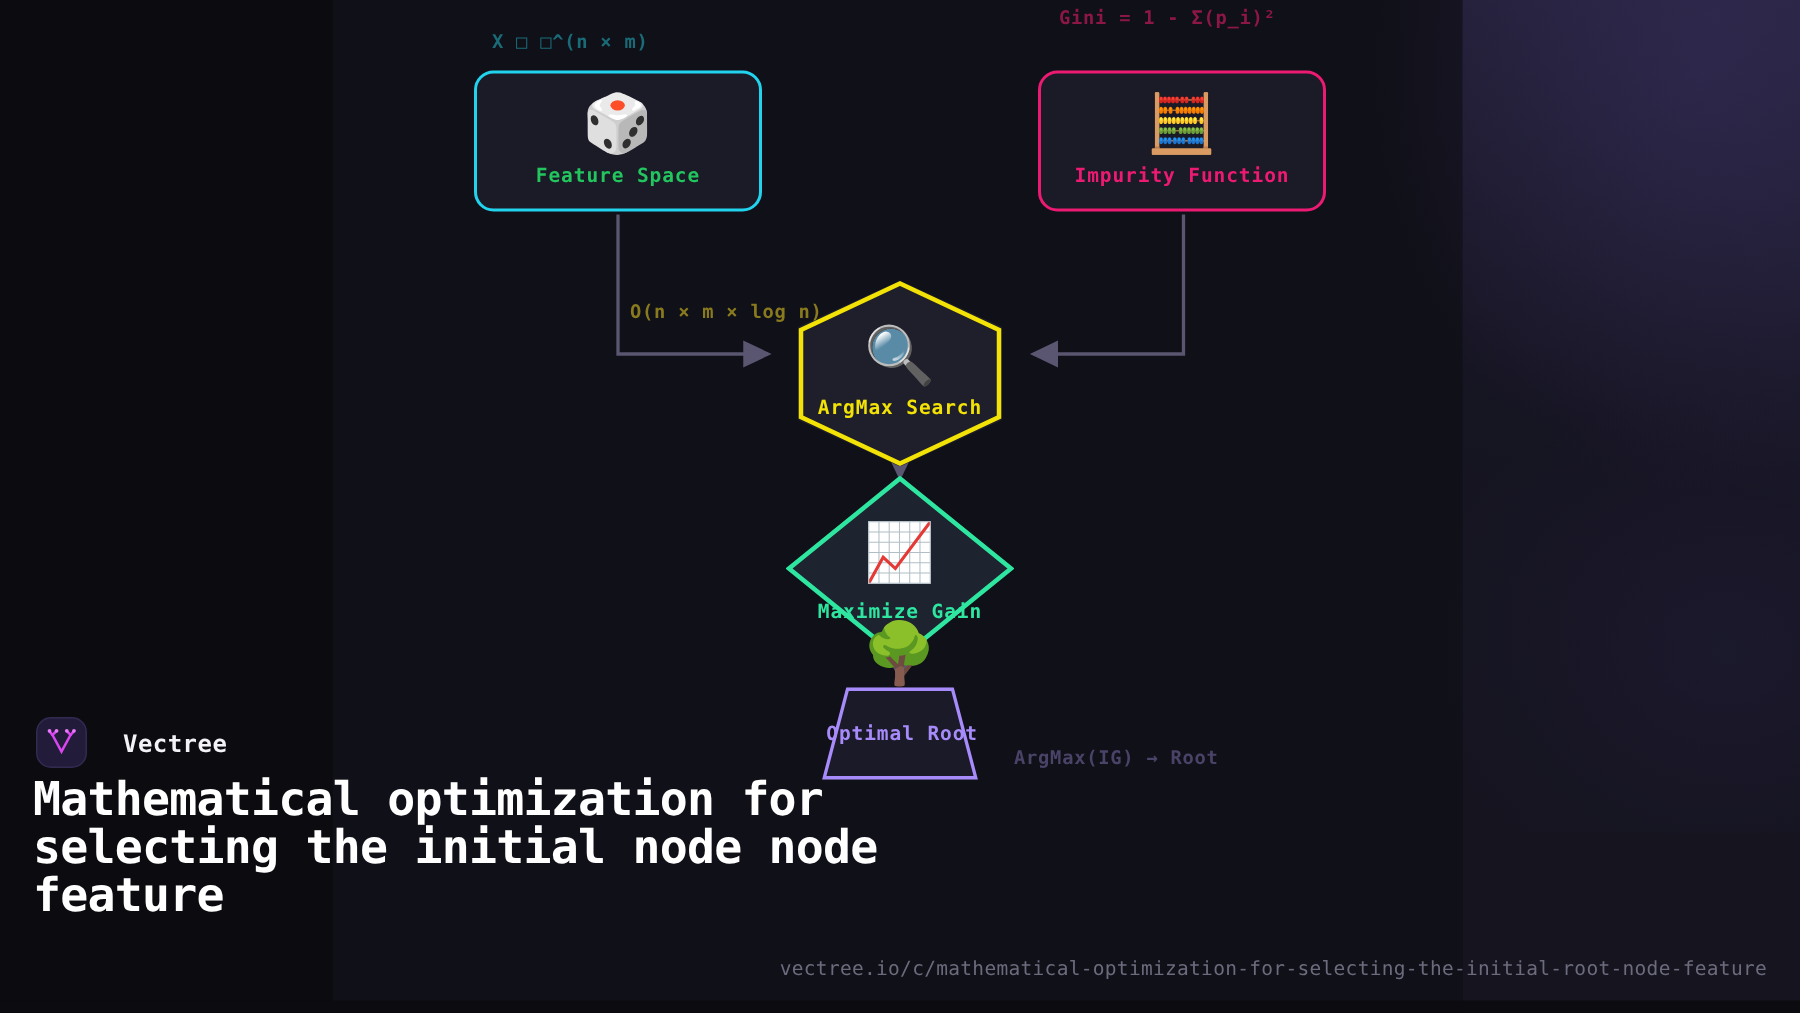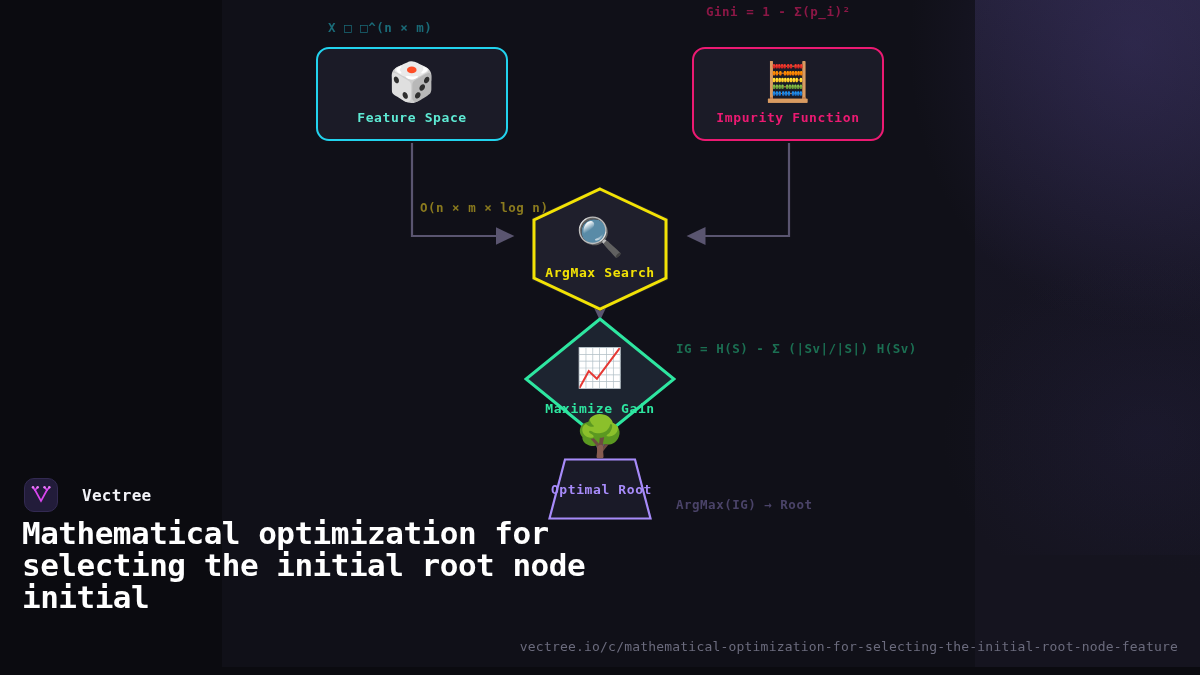--- a/index.html
+++ b/index.html
@@ -36,21 +36,21 @@
   .node { position:absolute; display:flex; flex-direction:column;
           align-items:center; justify-content:center; }
   .node .glyph { font-size:38px; line-height:1; display:block;
                  font-family:"DejaVu Sans","Liberation Sans",sans-serif; }
   .node .nlabel { margin-top:9px; font-size:13px; font-weight:bold; letter-spacing:.6px;
                   white-space:nowrap; }
 
   
   .n-rect { width:192px; height:94px; border-radius:13px; background:#1b1b27; }
   #node-feature  { left:316px; top:47px;  border:2.5px solid #22d3ee; }
-  #node-feature  .nlabel { color:#5eead4; }
+  #node-feature  .nlabel { color:#22c55e; }
   #node-impurity { left:692px; top:47px;  border:2.5px solid #ec1a72; }
   #node-impurity .nlabel { color:#ec1a72; }
 
   
   #node-greedy { left:532px; top:187px; width:136px; height:124px; }
   .hexwrap { position:absolute; inset:0; }
   .hex-fill { position:absolute; inset:0; background:#1f1f2c;
               clip-path:polygon(50% 0%,100% 25%,100% 75%,50% 100%,0% 75%,0% 25%); }
   #node-greedy .inner { position:relative; z-index:3; display:flex; flex-direction:column;
                         align-items:center; justify-content:center; width:100%; height:100%; }
@@ -172,21 +172,20 @@
     </svg>
     <span class="glyph">🌳</span>
     <div class="inner">
       <span class="nlabel">Optimal Root</span>
     </div>
   </div>
 
   <div class="elabel" id="lbl-x">X □ □^(n × m)</div>
   <div class="elabel" id="lbl-gini">Gini = 1 - Σ(p_i)²</div>
   <div class="elabel" id="lbl-bigo">O(n × m × log n)</div>
-  <div class="elabel" id="lbl-ig">IG = H(S) - Σ (|Sv|/|S|) H(Sv)</div>
   <div class="elabel" id="lbl-argmax">ArgMax(IG) → Root</div>
 </div>
 
 <div id="brand">
   <div id="brand-mark">
     <svg width="22" height="22" viewBox="0 0 22 22">
       <g stroke="#d946ef" stroke-width="1.7" fill="none" stroke-linecap="round">
         <path d="M5 6 L11 17 L17 6"></path>
         <path d="M5 6 L3 3.6"></path>
         <path d="M5 6 L7.4 3.6"></path>
@@ -197,15 +196,15 @@
         <circle cx="3" cy="3.2" r="1.25"></circle>
         <circle cx="7.7" cy="3.2" r="1.25"></circle>
         <circle cx="14.5" cy="3.2" r="1.25"></circle>
         <circle cx="19.3" cy="3.2" r="1.25"></circle>
       </g>
     </svg>
   </div>
   <div id="brand-name">Vectree</div>
 </div>
 
-<div id="headline">Mathematical optimization for selecting the initial root node initial</div>
+<div id="headline">Mathematical optimization for selecting the initial node node feature</div>
 
 <div id="url">vectree.io/c/mathematical-optimization-for-selecting-the-initial-root-node-feature</div>
 
 </body></html>

